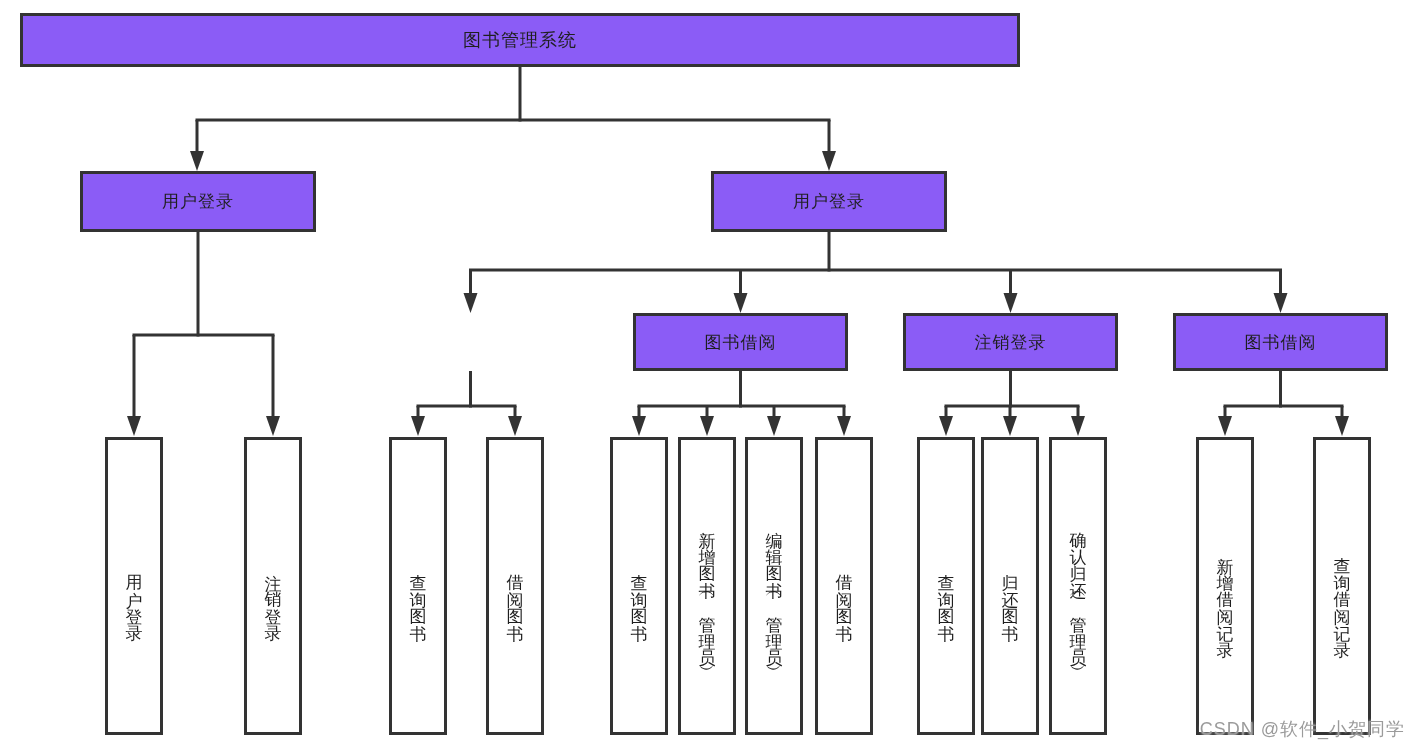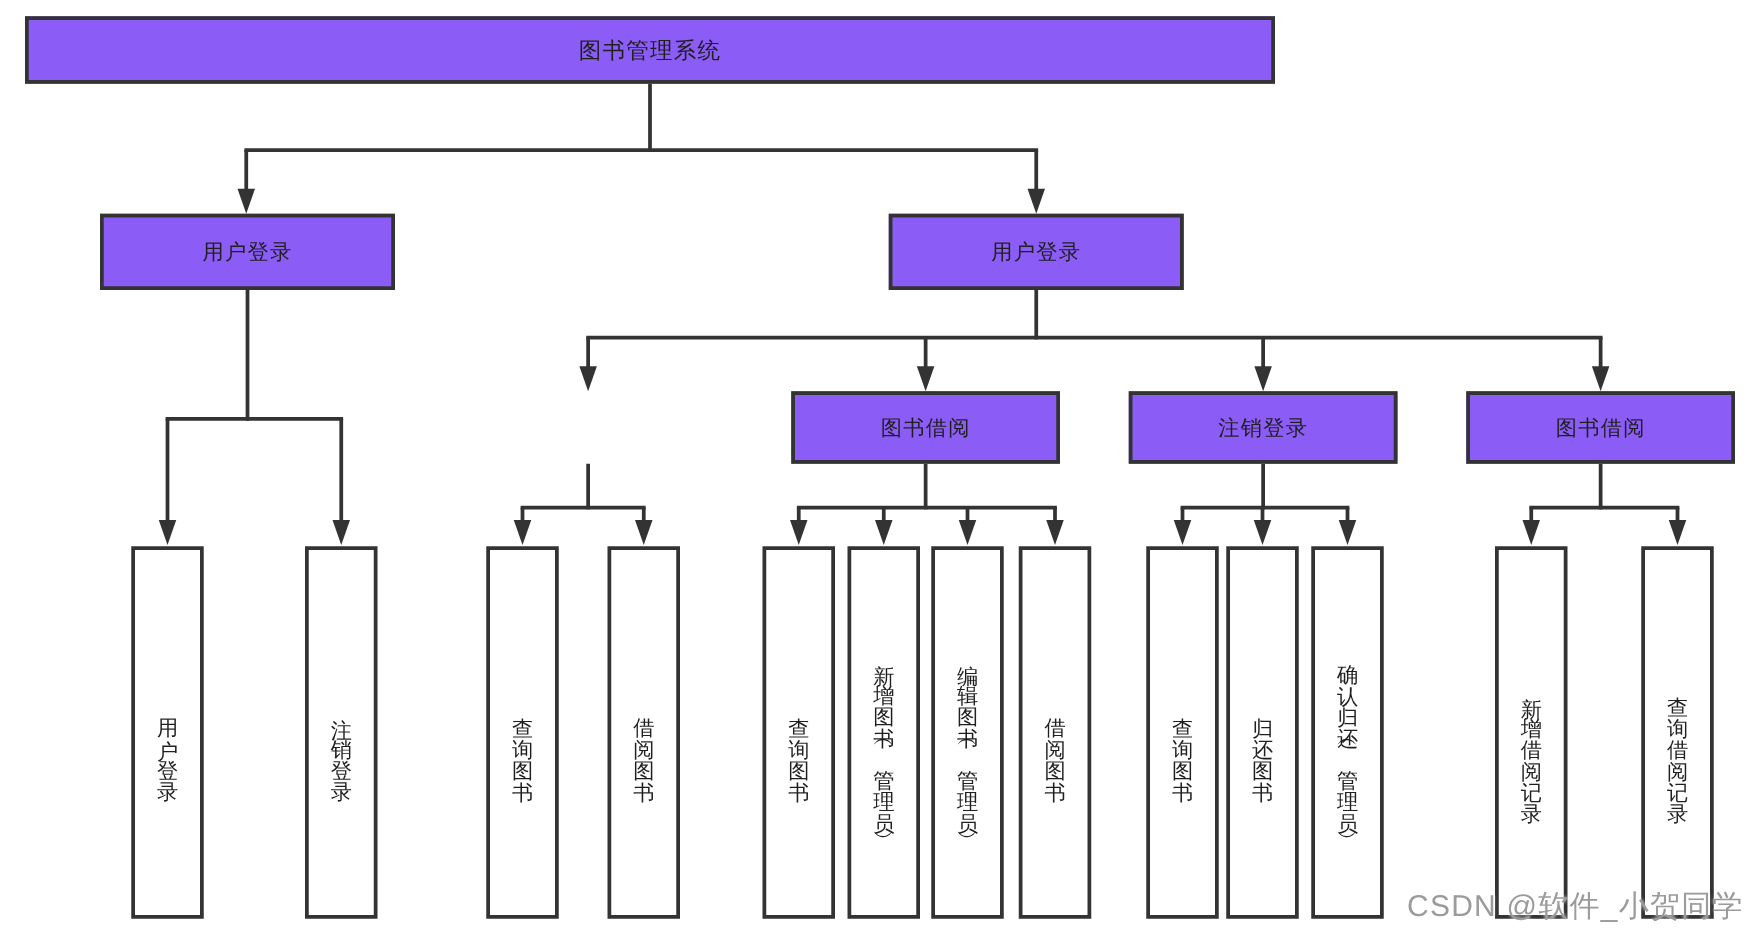--- a/index.html
+++ b/index.html
@@ -46,23 +46,23 @@
   }
   svg.connectors{
     position:absolute;left:0;top:0;
     width:1405px;height:747px;
     pointer-events:none;
   }
   svg.connectors line{stroke:#333333;stroke-width:3;}
   svg.connectors polygon{fill:#333333;stroke:none;}
   .watermark{
     position:absolute;
-    right:10px;
+    right:0;
     bottom:6px;
-    font-size:24px;
+    font-size:18px;
     color:#9b9b9b;
     text-shadow:0 0 3px #ffffff;
     letter-spacing:1px;
     z-index:5;
   }
 </style>
 </head>
 <body>
 
 <div id="stage">

